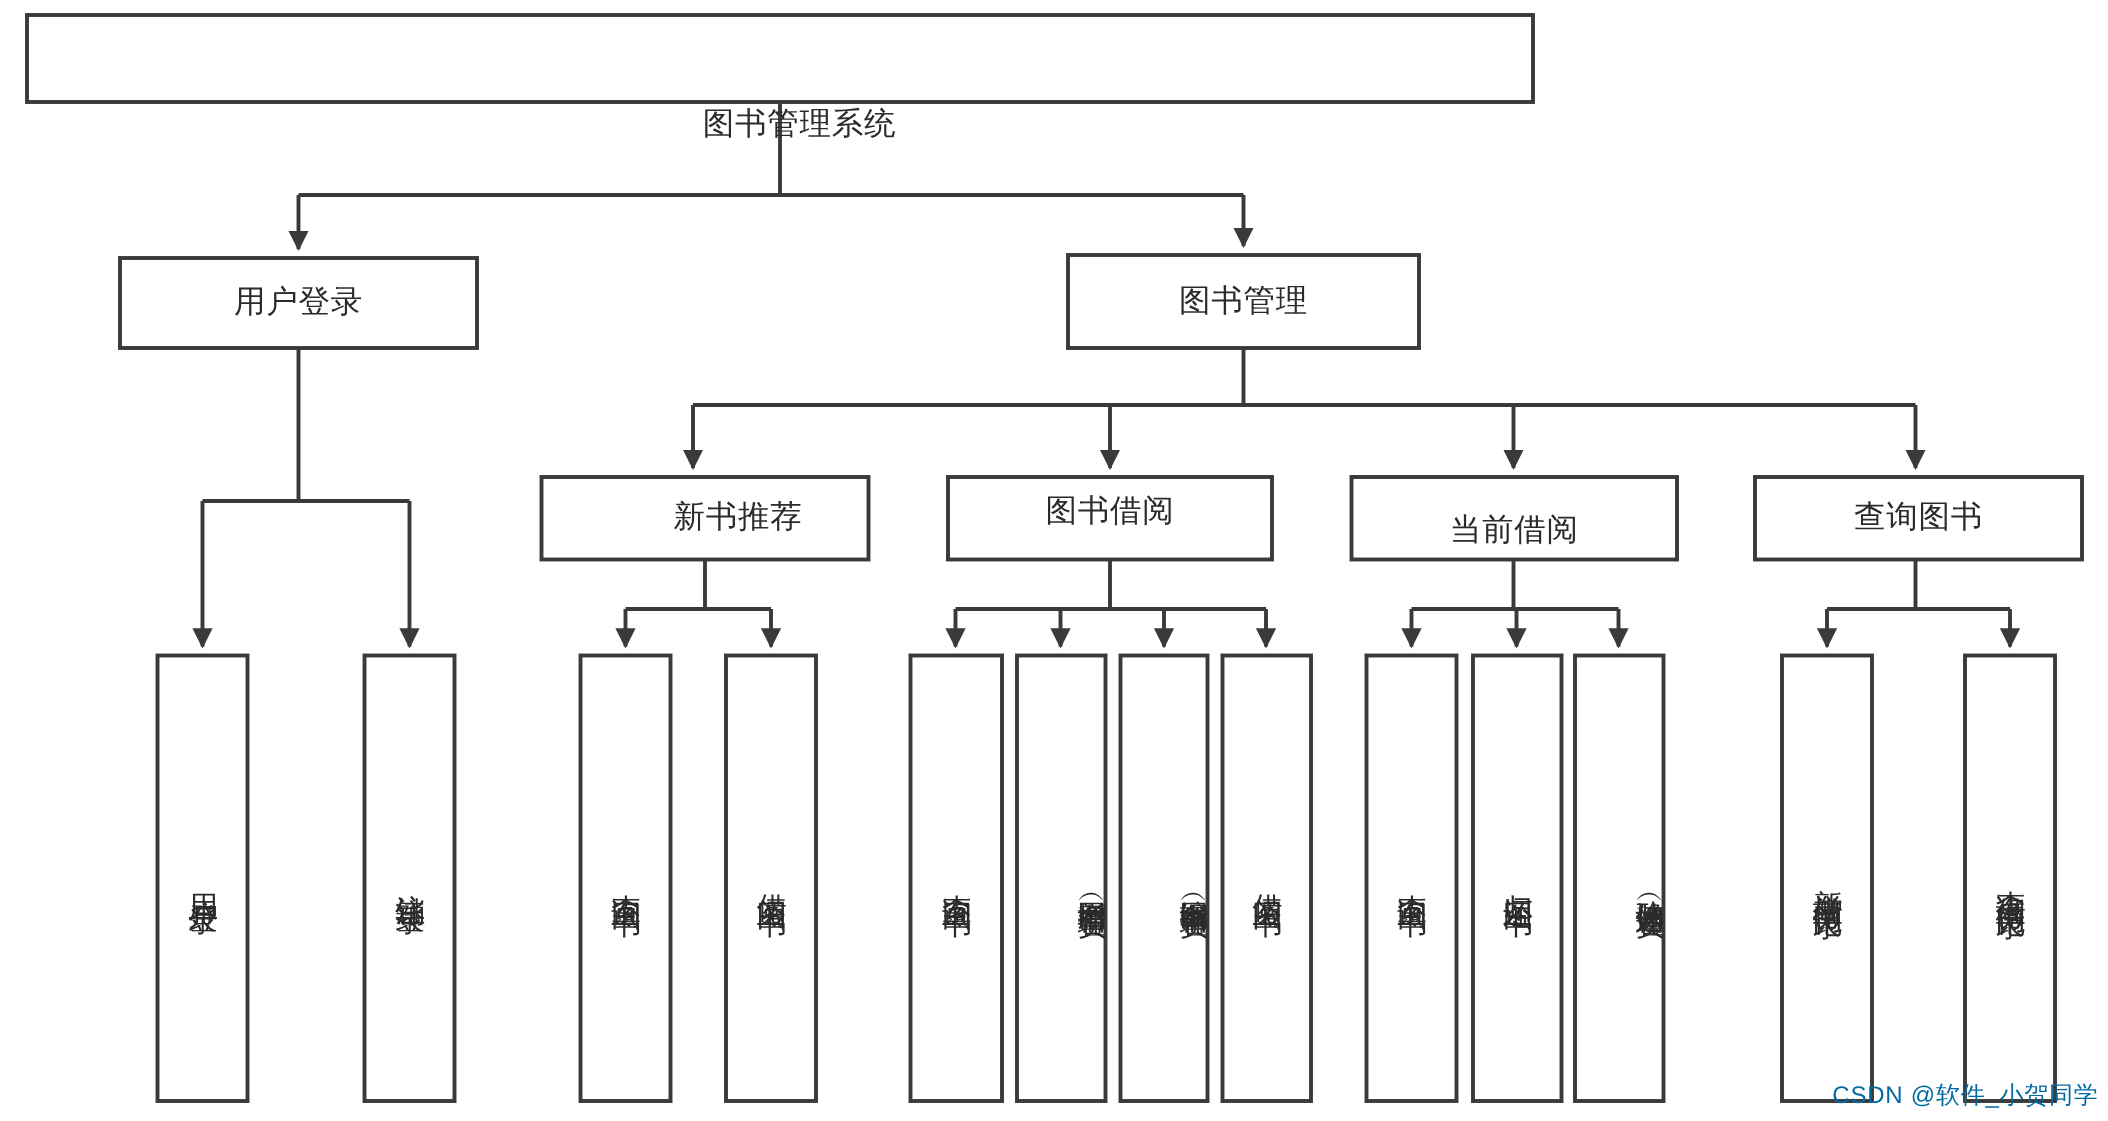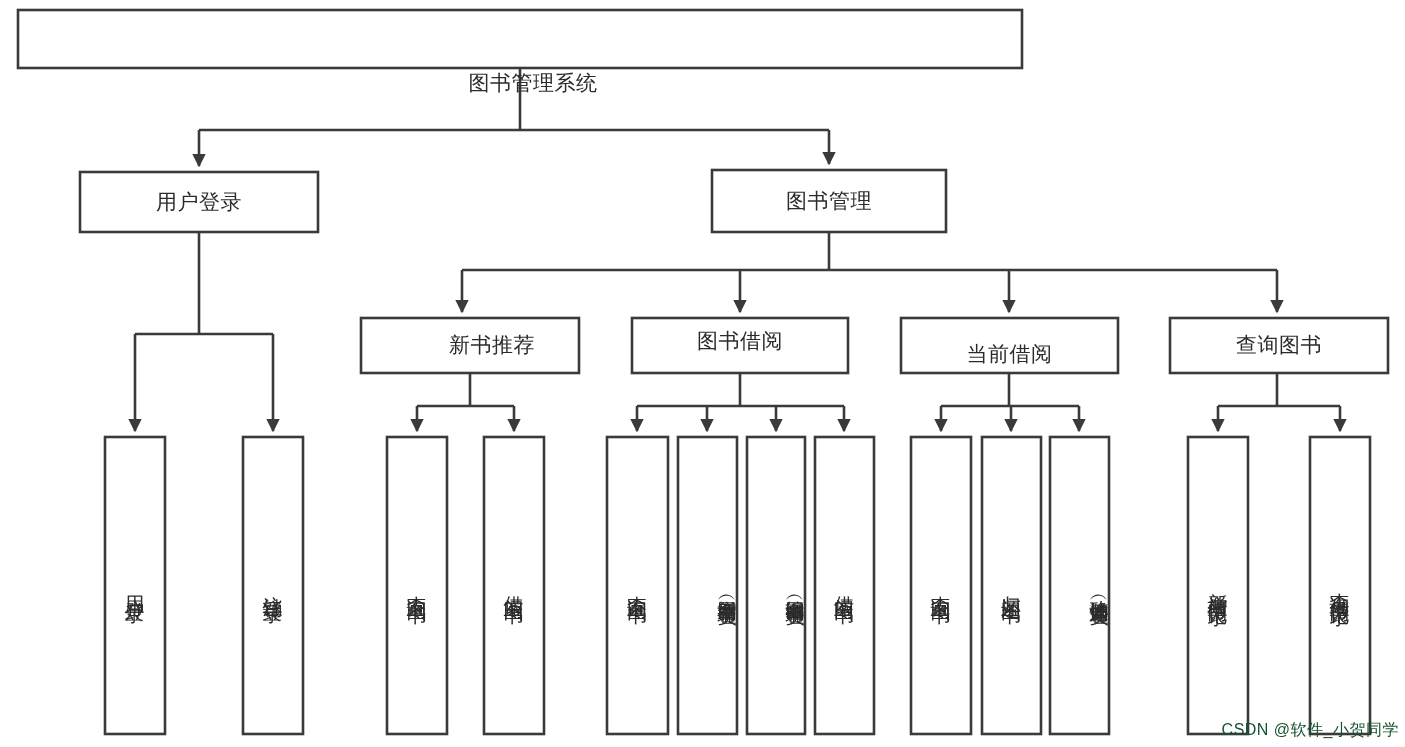--- a/index.html
+++ b/index.html
@@ -64,21 +64,21 @@
   }
   .node-label.vertical.tight {
     letter-spacing: 1px;
     font-size: 19px;
   }
   #watermark {
     position: absolute;
     right: 6px;
     bottom: 6px;
     font-size: 16px;
-    color: #14532d;
+    color: #0369a1;
     letter-spacing: 0.5px;
     white-space: nowrap;
     font-family: "Liberation Sans", "DejaVu Sans", sans-serif;
   }
 </style>
 </head>
 <body>
 
 <div id="diagram-root">
 

